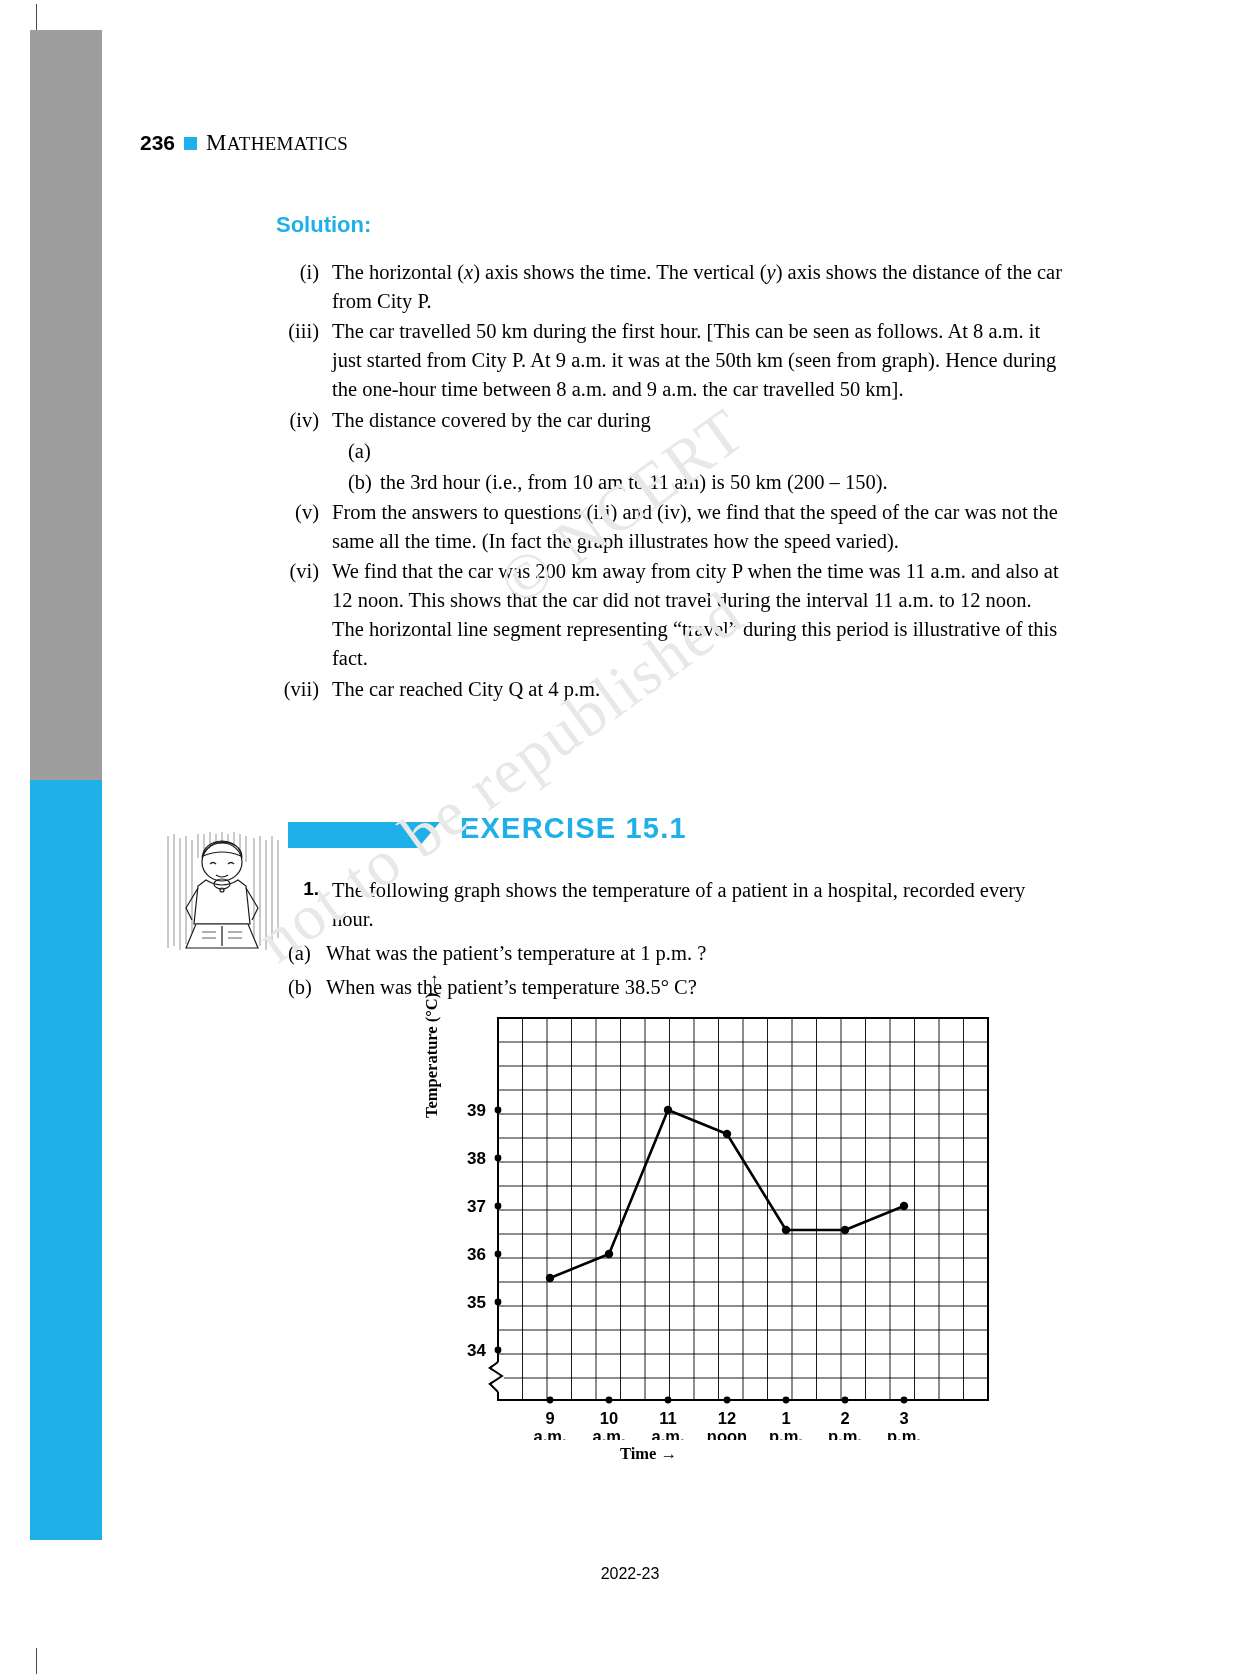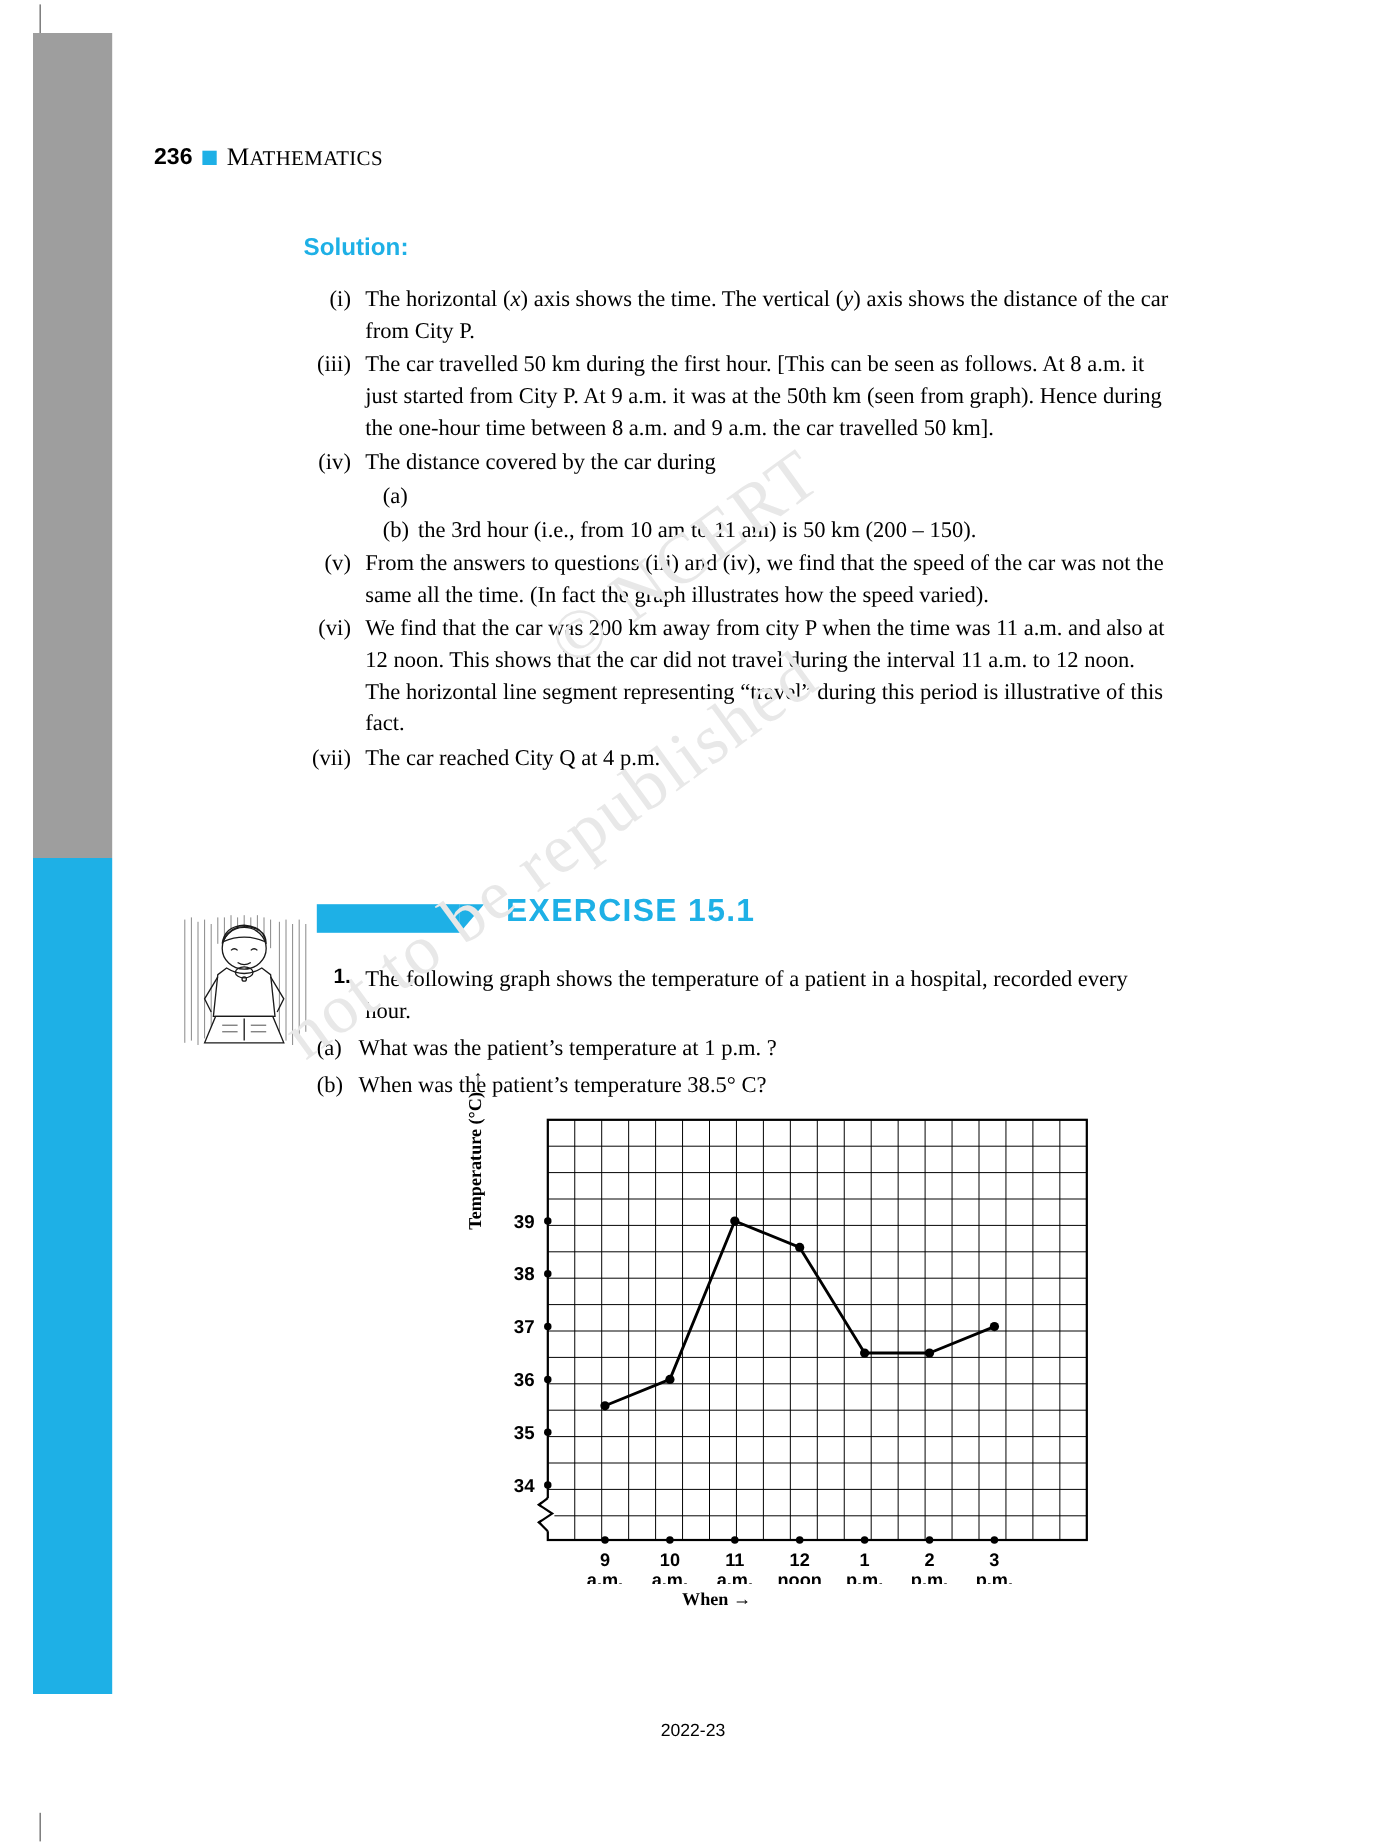--- a/index.html
+++ b/index.html
@@ -240,21 +240,21 @@
     <span class="body-text">What was the patient’s temperature at 1 p.m. ?</span>
   </div>
   <div class="q-row q-sub">
     <span class="q-sub-marker">(b)</span>
     <span class="body-text">When was the patient’s temperature 38.5° C?</span>
   </div>
 </div>
 
 <div class="chart-wrap">
   <div class="y-axis-label">Temperature (°C) →</div>
-  <div class="x-axis-label">When →</div>
+  <div class="x-axis-label">Time →</div>
   <svg id="chart-svg" width="560" height="430" viewBox="0 0 560 430">
       <line x1="58" y1="8" x2="58" y2="390" stroke="#000000" stroke-width="0.9"></line>
       <line x1="82.5" y1="8" x2="82.5" y2="390" stroke="#000000" stroke-width="0.9"></line>
       <line x1="107" y1="8" x2="107" y2="390" stroke="#000000" stroke-width="0.9"></line>
       <line x1="131.5" y1="8" x2="131.5" y2="390" stroke="#000000" stroke-width="0.9"></line>
       <line x1="156" y1="8" x2="156" y2="390" stroke="#000000" stroke-width="0.9"></line>
       <line x1="180.5" y1="8" x2="180.5" y2="390" stroke="#000000" stroke-width="0.9"></line>
       <line x1="205" y1="8" x2="205" y2="390" stroke="#000000" stroke-width="0.9"></line>
       <line x1="229.5" y1="8" x2="229.5" y2="390" stroke="#000000" stroke-width="0.9"></line>
       <line x1="254" y1="8" x2="254" y2="390" stroke="#000000" stroke-width="0.9"></line>

